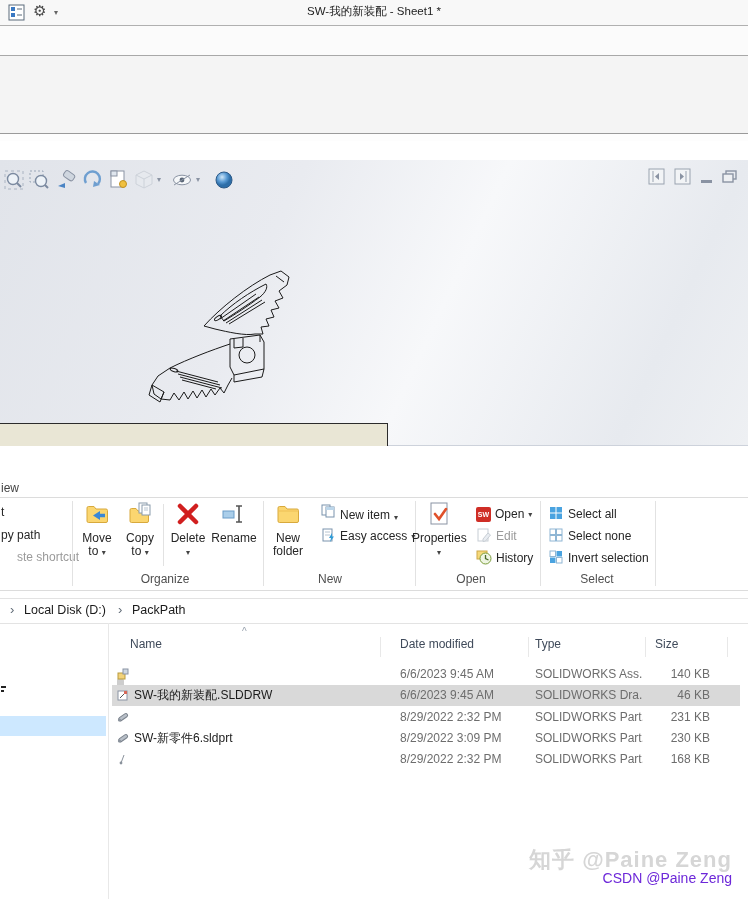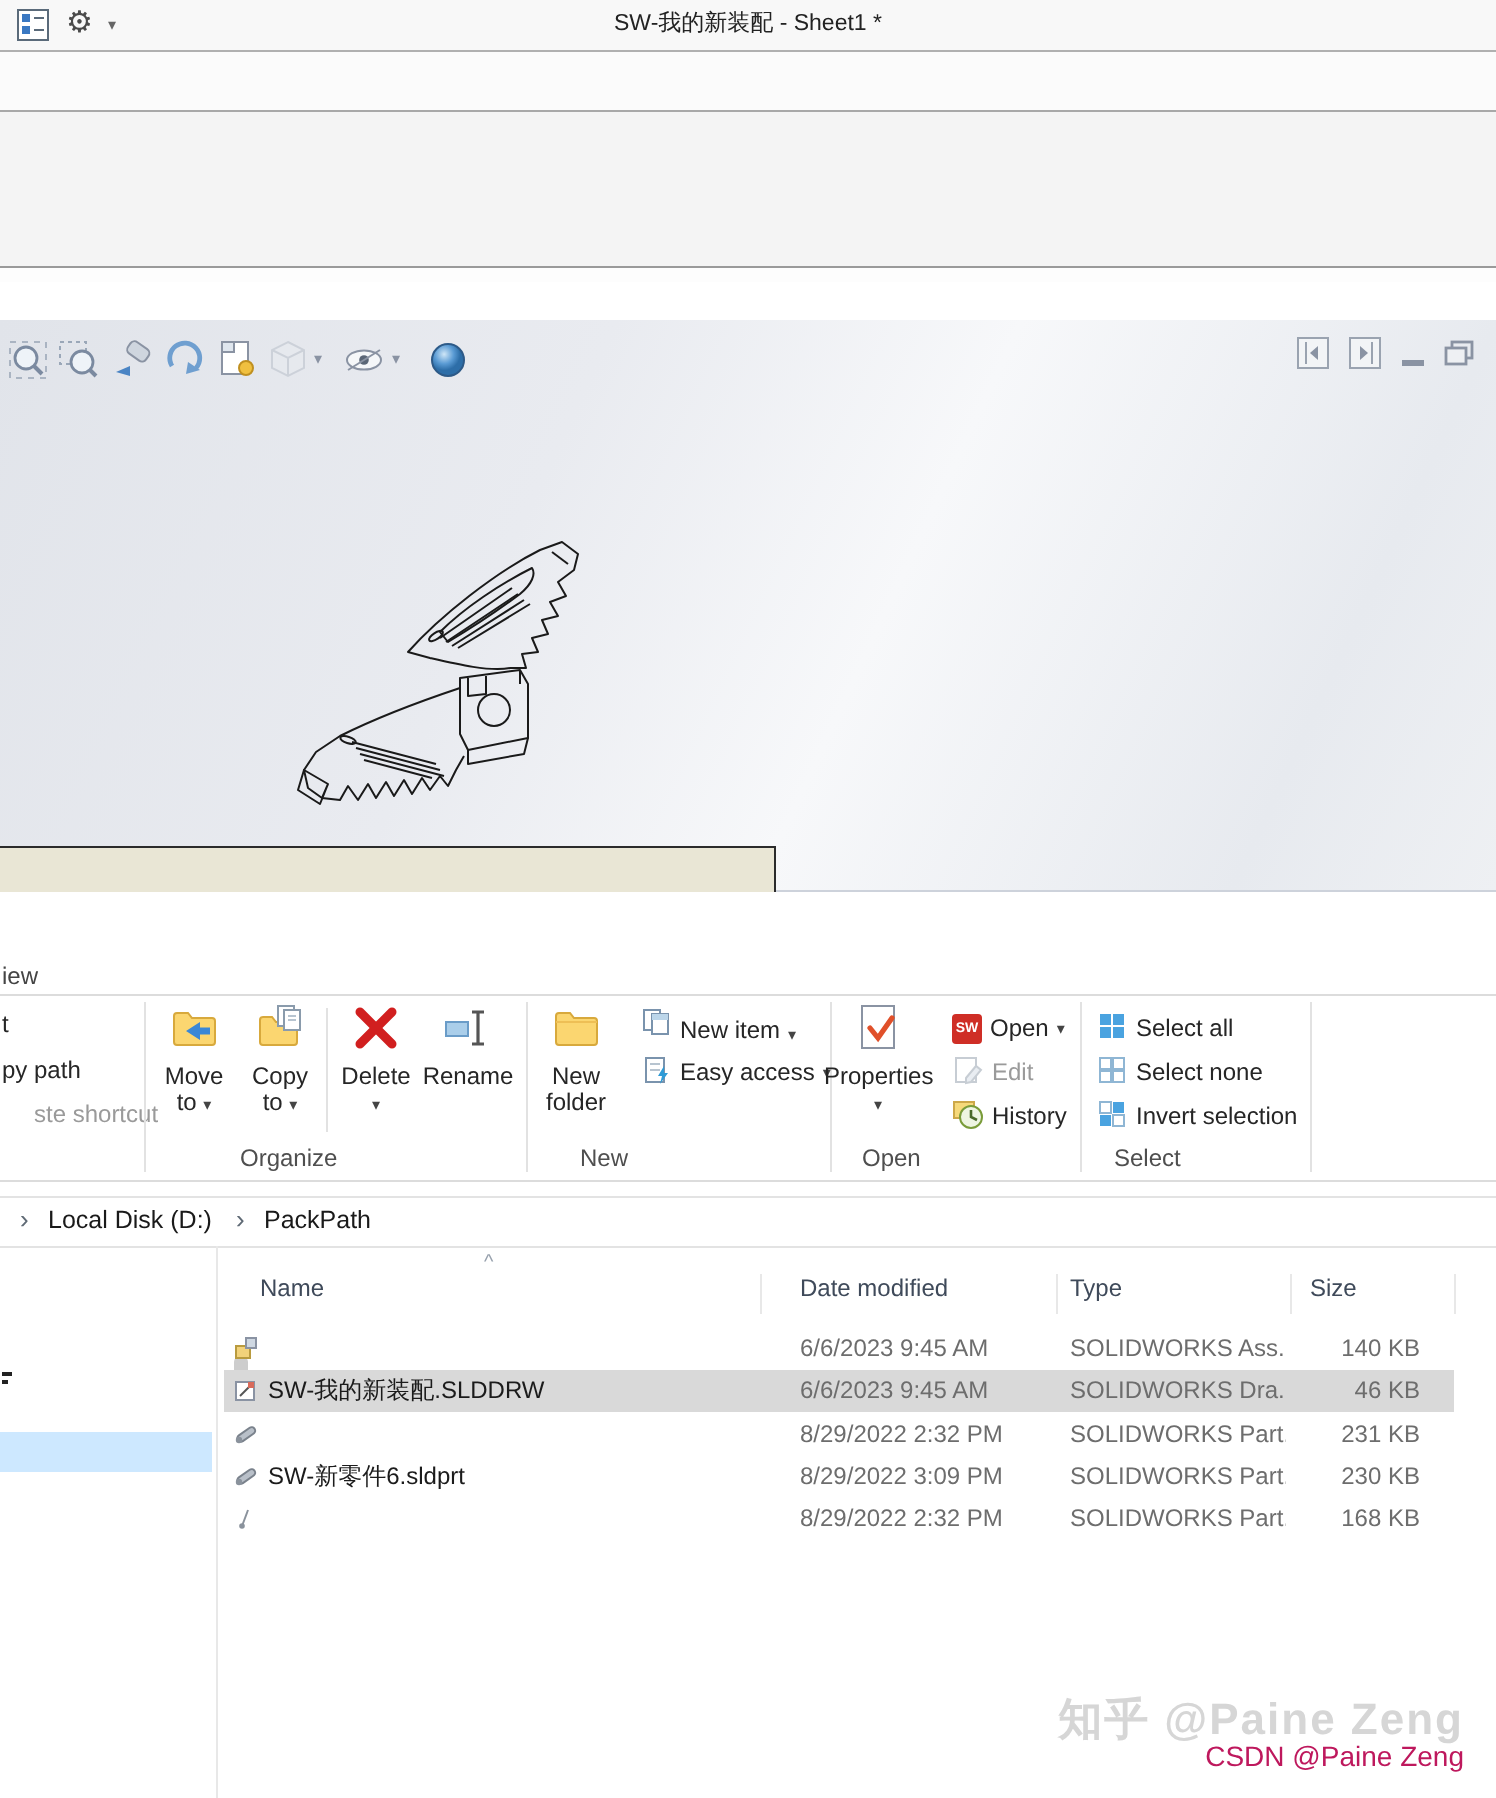--- a/index.html
+++ b/index.html
@@ -30,49 +30,49 @@
   .rib-tab-partial{left:1px;top:481px;font-size:12px;color:#444;}
   .rib-topline{left:0;top:497px;width:748px;height:1px;background:#dcdcdc;}
   .rib-bottomline{left:0;top:590px;width:748px;height:1px;background:#dcdcdc;}
   .rib-sep{top:501px;width:1px;height:85px;background:#e2e2e2;}
   .rib-cut{font-size:12px;color:#262626;}
   .rib-cut.dis{color:#9a9a9a;padding-left:16px;}
   .bigbtn{top:501px;text-align:center;font-size:12px;color:#262626;line-height:13px;}
   .bigbtn .ic{display:block;margin:0 auto 2px auto;}
   .smallrow{height:16px;font-size:12px;color:#262626;display:flex;align-items:center;gap:4px;}
   .smallrow.dis{color:#9a9a9a;}
-  .grp-label{top:572px;font-size:12px;color:#4f4f4f;}
+  .grp-label{top:572px;font-size:12px;color:#4f4f4f;text-align:center;}
   .caret{font-size:8px;color:#444;}
   .sw-cube{width:15px;height:15px;background:#cf2e26;border-radius:2px;color:#fff;font-size:7px;font-weight:bold;
      text-align:center;line-height:15px;display:inline-block;}
   .crumb-bar{left:0;top:598px;width:748px;height:24px;background:#fff;border-top:1px solid #e3e3e3;border-bottom:1px solid #e3e3e3;}
   .crumb{font-size:12.5px;color:#1a1a1a;line-height:22px;}
   .crumb-chev{font-size:13px;color:#5f6a75;line-height:22px;}
   .nav-divider{left:108px;top:623px;width:1px;height:276px;background:#e8e8e8;}
   .nav-sel{left:0;top:716px;width:106px;height:20px;background:#cde8ff;}
   .nav-scroll{left:117px;top:678px;width:7px;height:22px;background:#cdcdcd;border-radius:3px;}
   .hdr{top:637px;font-size:12px;color:#3f4a5a;}
   .hdr-sep{top:637px;width:1px;height:20px;background:#e8e8e8;}
   .sort-caret{left:242px;top:626px;font-size:10px;color:#97a1ad;}
   .row{left:108px;width:632px;height:21px;}
   .row .cell{position:absolute;top:0;height:21px;line-height:21px;font-size:12px;white-space:nowrap;overflow:hidden;}
   .row .fic{left:8px;top:3px;position:absolute;}
   .row .fname{left:26px;width:235px;color:#1b1b1b;}
   .row .fdate{left:292px;width:125px;color:#6d6d6d;}
   .row .ftype{left:427px;width:108px;color:#6d6d6d;}
   .row .fsize{left:512px;width:90px;text-align:right;color:#6d6d6d;}
-  .row.sel{background:#d9d9d9;width:615px;left:112px;}
+  .row.sel{background:#d9d9d9;width:615px;left:112px;padding-left:13px;}
   .row.sel .fname{left:22px;}
   .row.sel .fic{left:4px;}
   .row.sel .fdate{left:288px;}
   .row.sel .ftype{left:423px;}
   .row.sel .fsize{left:508px;}
   .watermark{right:16px;top:848px;text-align:right;line-height:1.05;}
   .wm1{font-size:22px;font-weight:bold;color:#d6d6d6;letter-spacing:1px;text-shadow:1px 1px 0 #fff;}
-  .wm2{font-size:14px;color:#be185d;text-shadow:1px 1px 0 #fff;}
+  .wm2{font-size:14px;color:#6d28d9;text-shadow:1px 1px 0 #fff;}
 </style>
 </head>
 <body>
 
 <div id="screen">
 
   <div class="abs sw-titlebar">
     <span class="abs" style="left:8px;top:4px;">
       <svg width="17" height="17">
           <rect x="1" y="1" width="15" height="15" fill="#fff" stroke="#5a6a7a"></rect>

